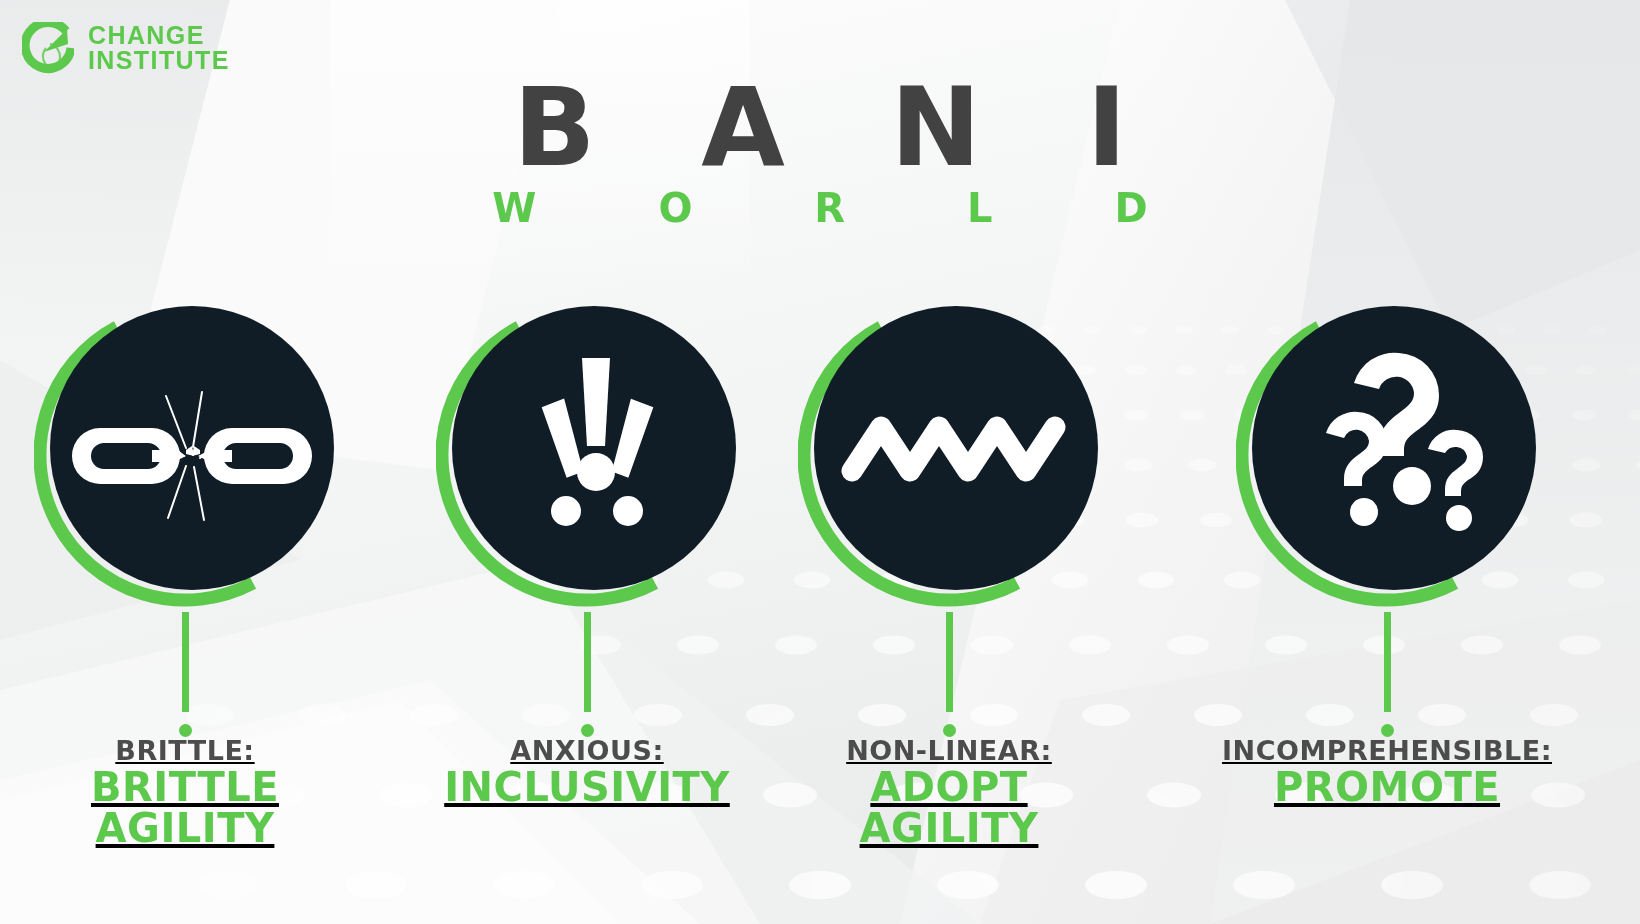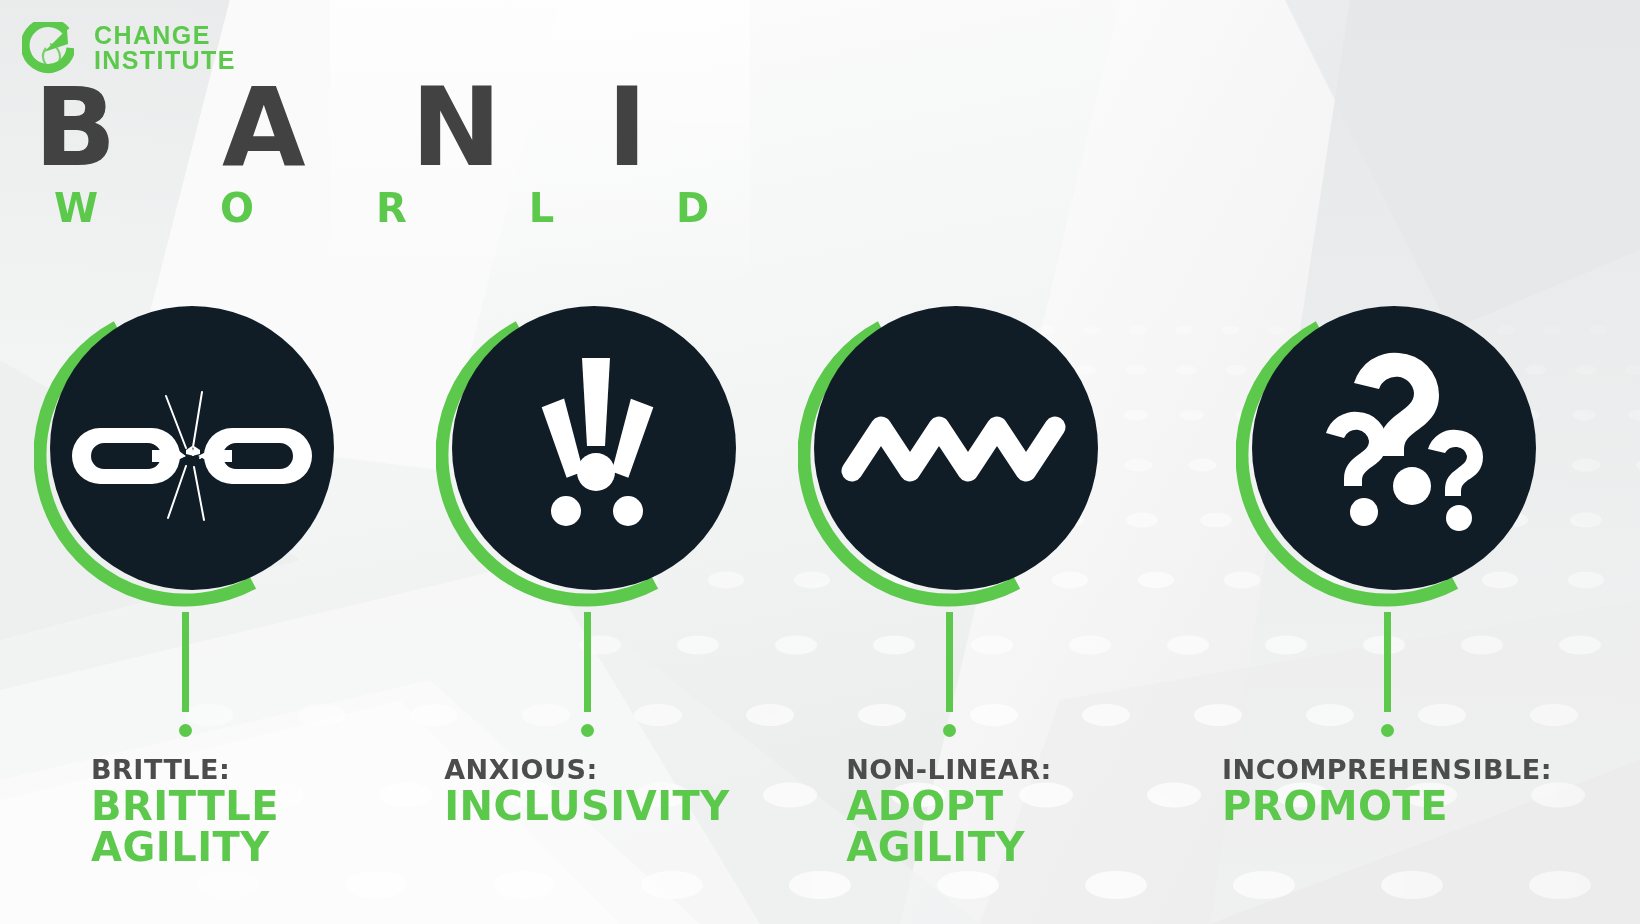--- a/index.html
+++ b/index.html
@@ -17,37 +17,37 @@
       linear-gradient(180deg,#fbfbfb 0%,#f4f4f5 45%,#eceded 100%);
   }
 
   
   .bg-layer { position:absolute; inset:0; overflow:hidden; pointer-events:none; }
   .bg-svg { position:absolute; inset:0; width:1640px; height:924px; display:block; }
 
   
   .logo {
     position:absolute; left:22px; top:22px;
-    display:flex; align-items:center; gap:20px;
+    display:flex; align-items:center; gap:14px;
     z-index:6;
   }
   .logo-mark { width:52px; height:52px; flex:none; }
   .logo-text {
     display:flex; flex-direction:column;
     line-height:1.02;
     color:#5cc94d;
     font-weight:bold;
     font-size:25px;
     letter-spacing:1.4px;
   }
 
   
   .title-block {
     position:absolute; left:0; right:0; top:74px;
-    text-align:left; z-index:6;
+    text-align:center; z-index:6;
   }
   .title-main {
     font-size:108px;
     font-weight:bold;
     color:#424242;
     letter-spacing:34px;
     line-height:1;
     text-indent:34px;
     font-family:"DejaVu Sans", sans-serif;
   }
@@ -94,21 +94,21 @@
     flex:none;
   }
   .dot {
     width:13px; height:13px;
     border-radius:50%;
     background:#5cc94d;
     flex:none;
     margin-top:12px;
   }
 
-  .caption { margin-top:19px; text-align:left; line-height:1.03; }
+  .caption { margin-top:0; text-align:center; line-height:1.03;text-decoration:underline; }
   .cap-term {
     font-family:"DejaVu Sans", sans-serif;
     font-weight:bold;
     font-size:27px;
     letter-spacing:0.5px;
     color:#4c4c4c;
   }
   .cap-action {
     font-family:"DejaVu Sans", sans-serif;
     font-weight:bold;

